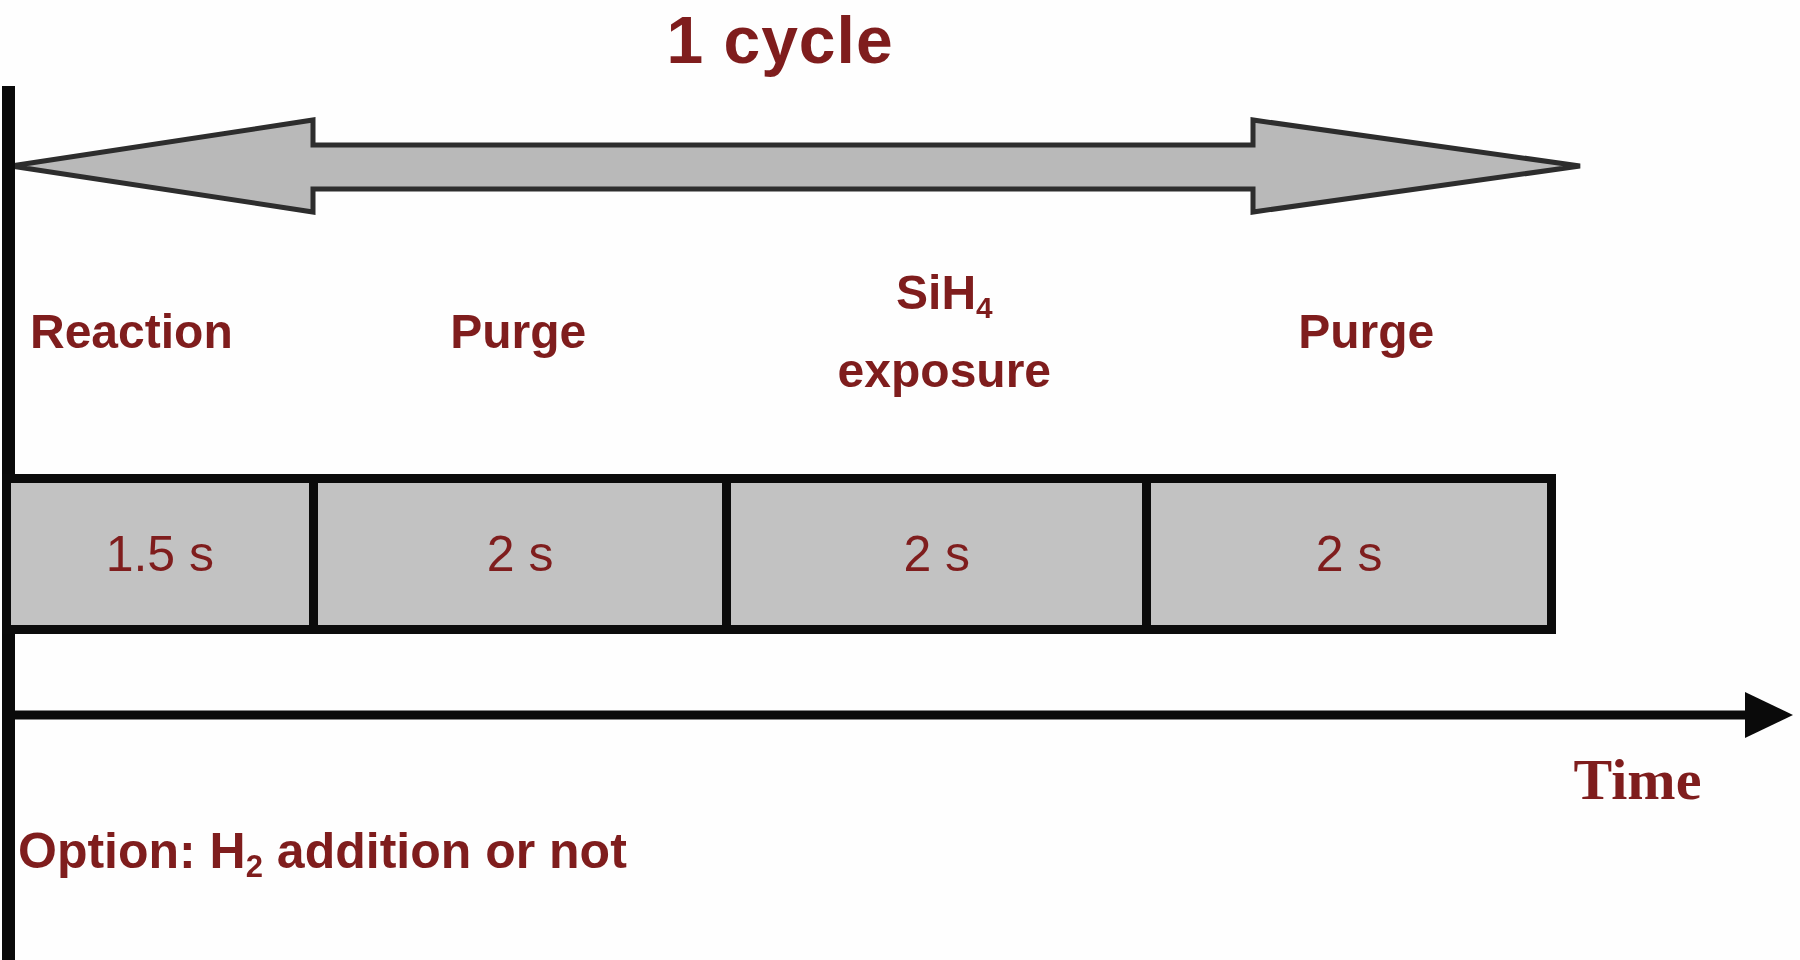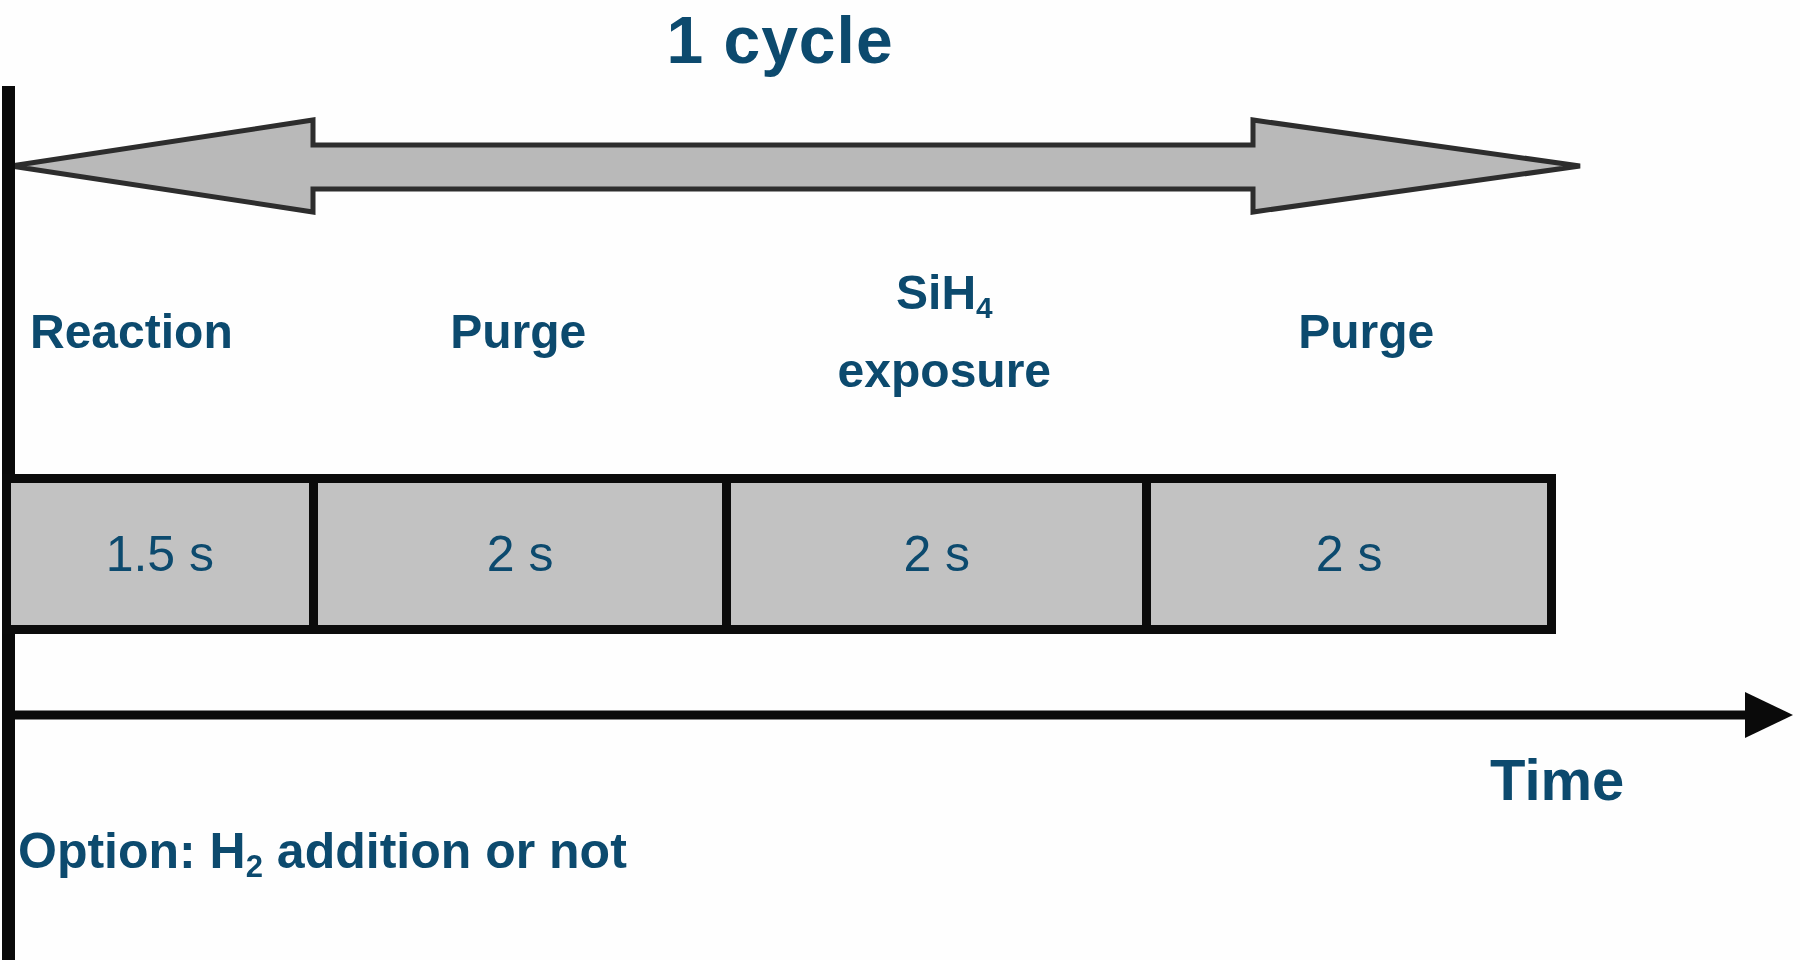--- a/index.html
+++ b/index.html
@@ -7,21 +7,21 @@
     padding: 0;
     background: #ffffff;
   }
   #canvas {
     position: relative;
     width: 1800px;
     height: 960px;
     background: #fefefe;
     overflow: hidden;
     font-family: "Liberation Sans", sans-serif;
-    color: #0c4a6e;
+    color: #7f1d1d;
   }
 
   
   .cycle-title {
     position: absolute;
     left: 160px;
     top: 2px;
     width: 1240px;
     text-align: center;
     font-size: 66px;
@@ -111,23 +111,24 @@
     left: 0px;
     top: 688px;
     width: 1800px;
     height: 56px;
   }
   .time-label {
     position: absolute;
     left: 1490px;
     top: 746px;
     width: 295px;
-    text-align: left;
+    text-align: center;
     font-size: 58px;
     font-weight: bold;
+    font-family: Liberation Serif, serif;
   }
 
   
   .footnote {
     position: absolute;
     left: 18px;
     top: 782px;
     font-size: 50px;
     font-weight: bold;
     margin-top: 40px;

